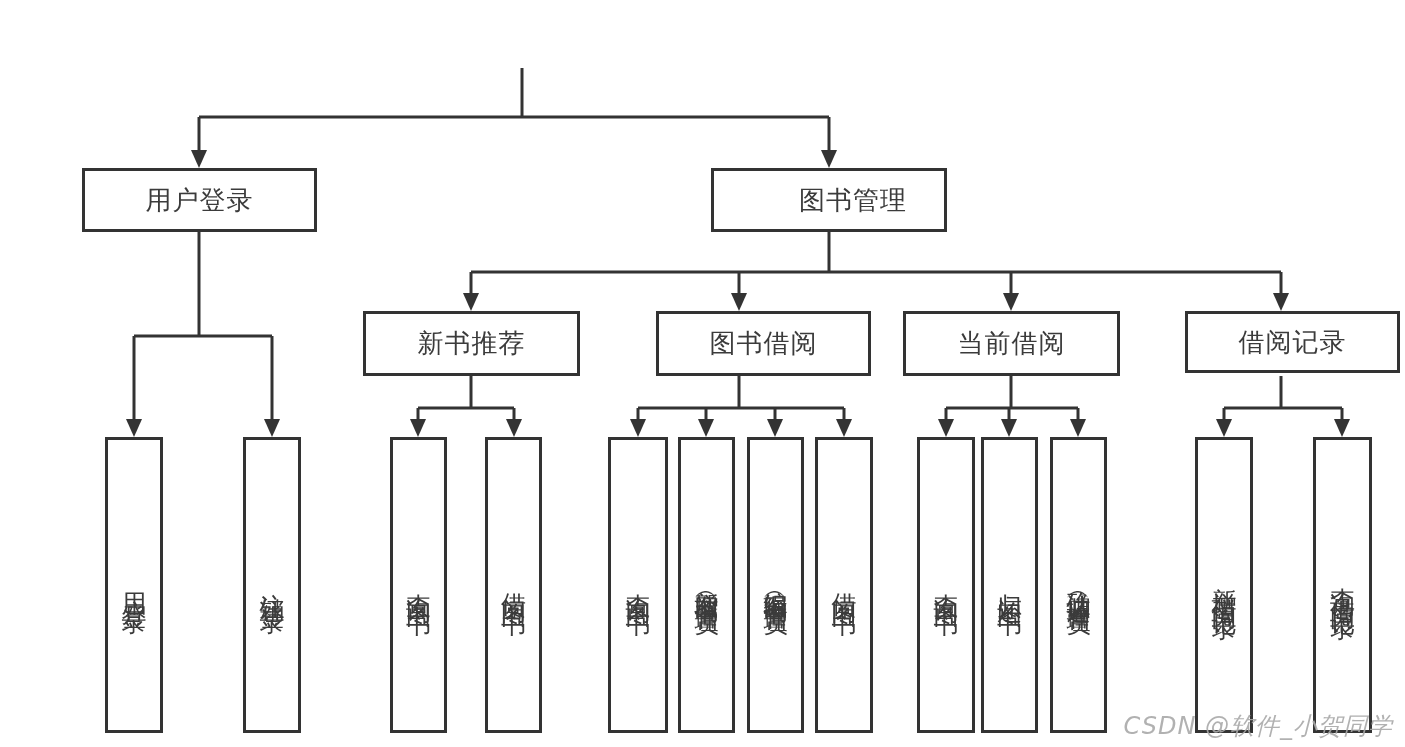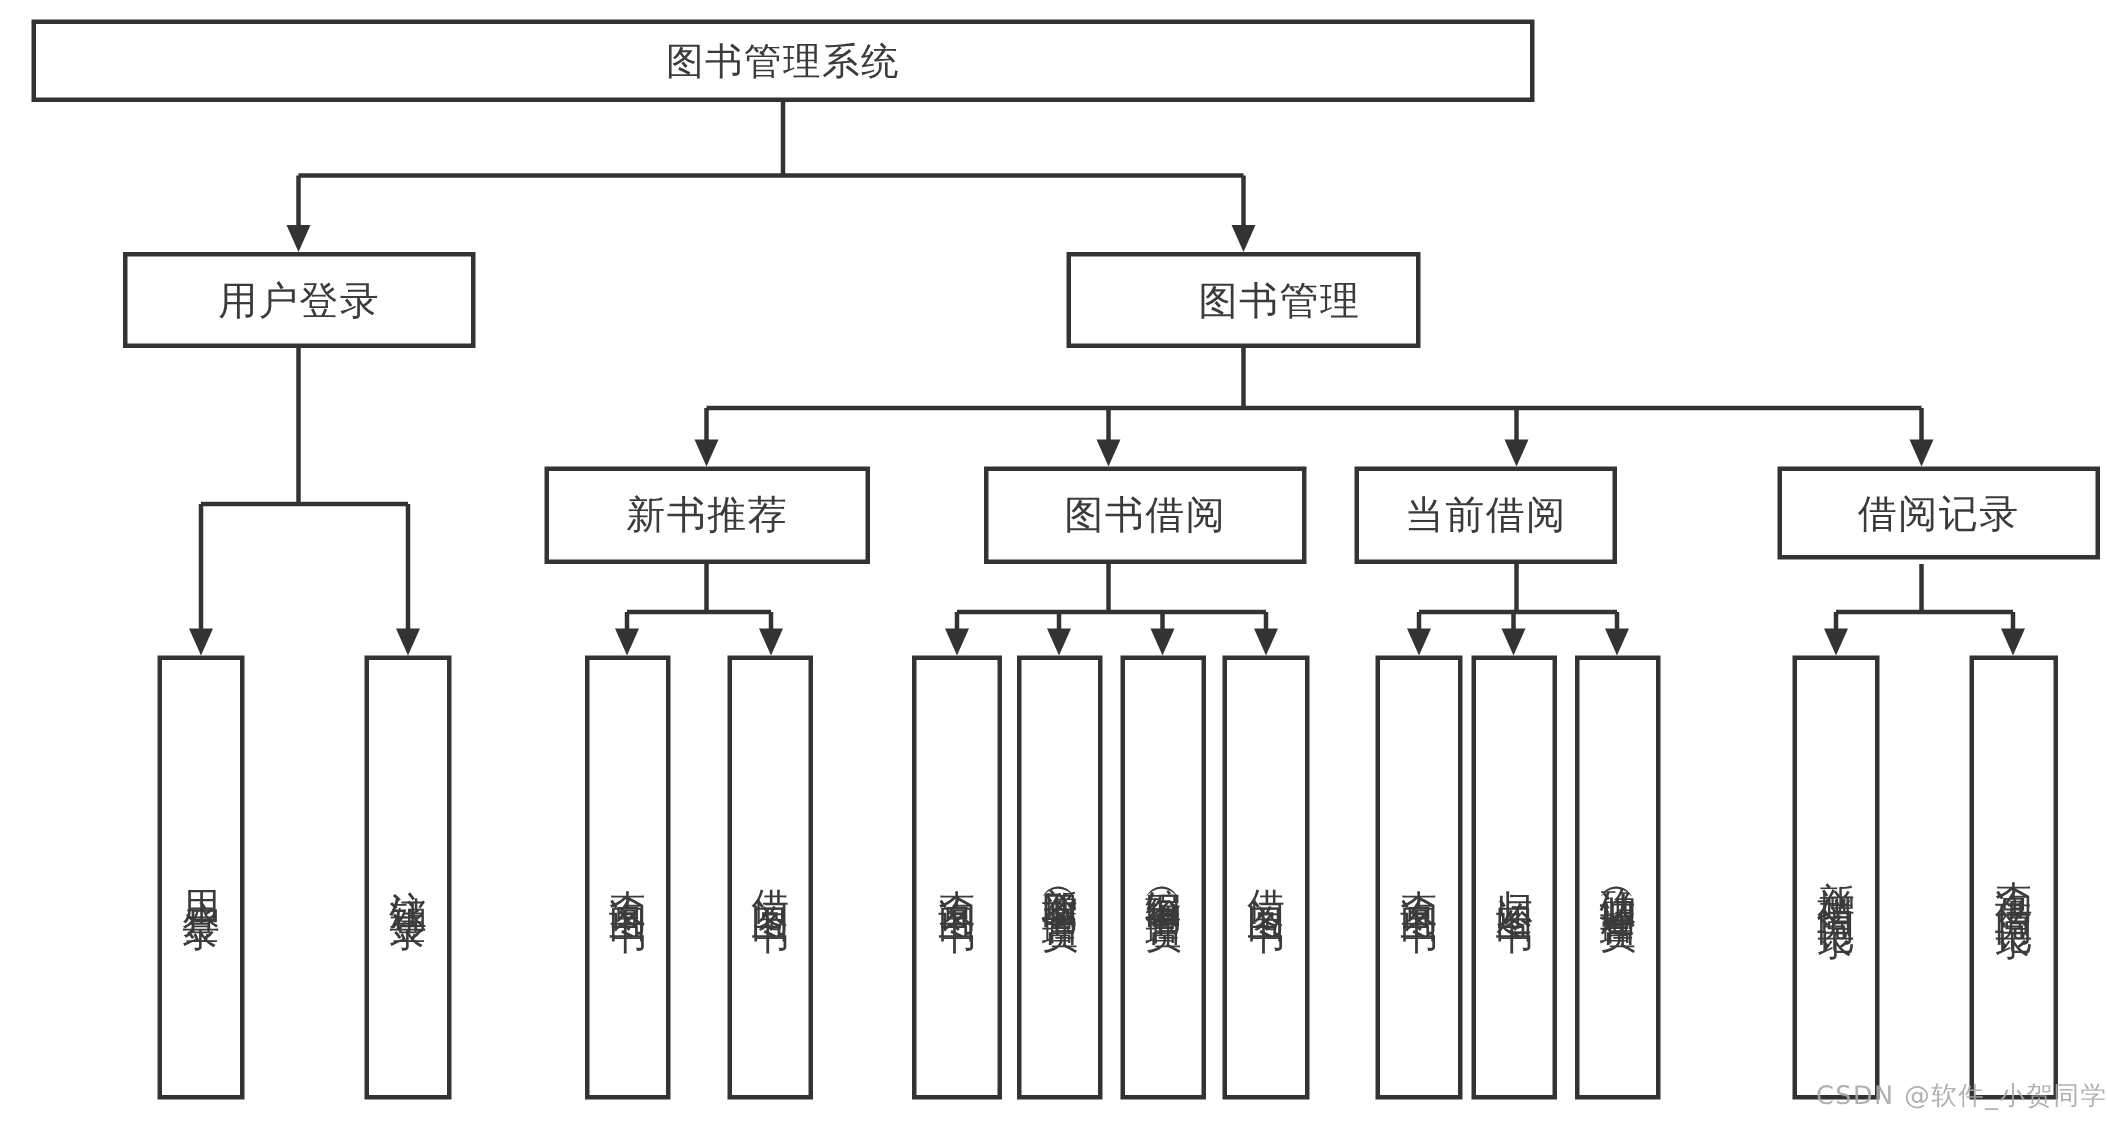--- a/index.html
+++ b/index.html
@@ -34,26 +34,27 @@
     top:437px;height:296px;
     writing-mode:vertical-rl;
     text-orientation:mixed;
     font-size:25px;
     letter-spacing:6px;
     line-height:1;
   }
   .leaf-long{letter-spacing:3px;font-size:24px;}
   .watermark{
     position:absolute;
-    right:0;bottom:5px;
-    font-size:17px;
+    right:12px;bottom:5px;
+    font-size:24px;
     color:var(--watermark);
     opacity:.9;
     letter-spacing:1px;
     z-index:5;
+    font-style:italic;
   }
 </style>
 </head>
 <body>
 
 <div class="canvas">
 
   <svg width="1405" height="747" viewBox="0 0 1405 747">
     <g class="lines">
 
@@ -113,28 +114,27 @@
       <polygon points="767,419 783,419 775,437"></polygon>
       <polygon points="836,419 852,419 844,437"></polygon>
       <polygon points="938,419 954,419 946,437"></polygon>
       <polygon points="1001,419 1017,419 1009,437"></polygon>
       <polygon points="1070,419 1086,419 1078,437"></polygon>
       <polygon points="1216,419 1232,419 1224,437"></polygon>
       <polygon points="1334,419 1350,419 1342,437"></polygon>
     </g>
   </svg>
 
-  <div class="node h-node root-node" style="left:21px;top:13px;width:1002px;height:55px;">图书管理系统</div>
 
   <div class="node h-node" style="left:82px;top:168px;width:235px;height:64px;">用户登录</div>
   <div class="node h-node" style="left:711px;top:168px;width:236px;height:64px;padding-left:48px;">图书管理</div>
 
   <div class="node h-node" style="left:363px;top:311px;width:217px;height:65px;">新书推荐</div>
   <div class="node h-node" style="left:632px;top:311px;width:215px;height:65px;margin-left:24px;">图书借阅</div>
-  <div class="node h-node" style="left:903px;top:311px;width:175px;height:65px;">当前借阅</div>
+  <div class="node h-node" style="left:903px;top:311px;width:217px;height:65px;">当前借阅</div>
   <div class="node h-node" style="left:1185px;top:311px;width:215px;height:62px;text-align:center;">借阅记录</div>
 
   <div class="node leaf" style="left:105px;width:58px;">用户登录</div>
   <div class="node leaf" style="left:243px;width:58px;">注销登录</div>
 
   <div class="node leaf" style="left:390px;width:57px;">查询图书</div>
   <div class="node leaf" style="left:485px;width:57px;">借阅图书</div>
 
   <div class="node leaf" style="left:608px;width:60px;">查询图书</div>
   <div class="node leaf leaf-long" style="left:678px;width:57px;">新增图书（管理员）</div>

